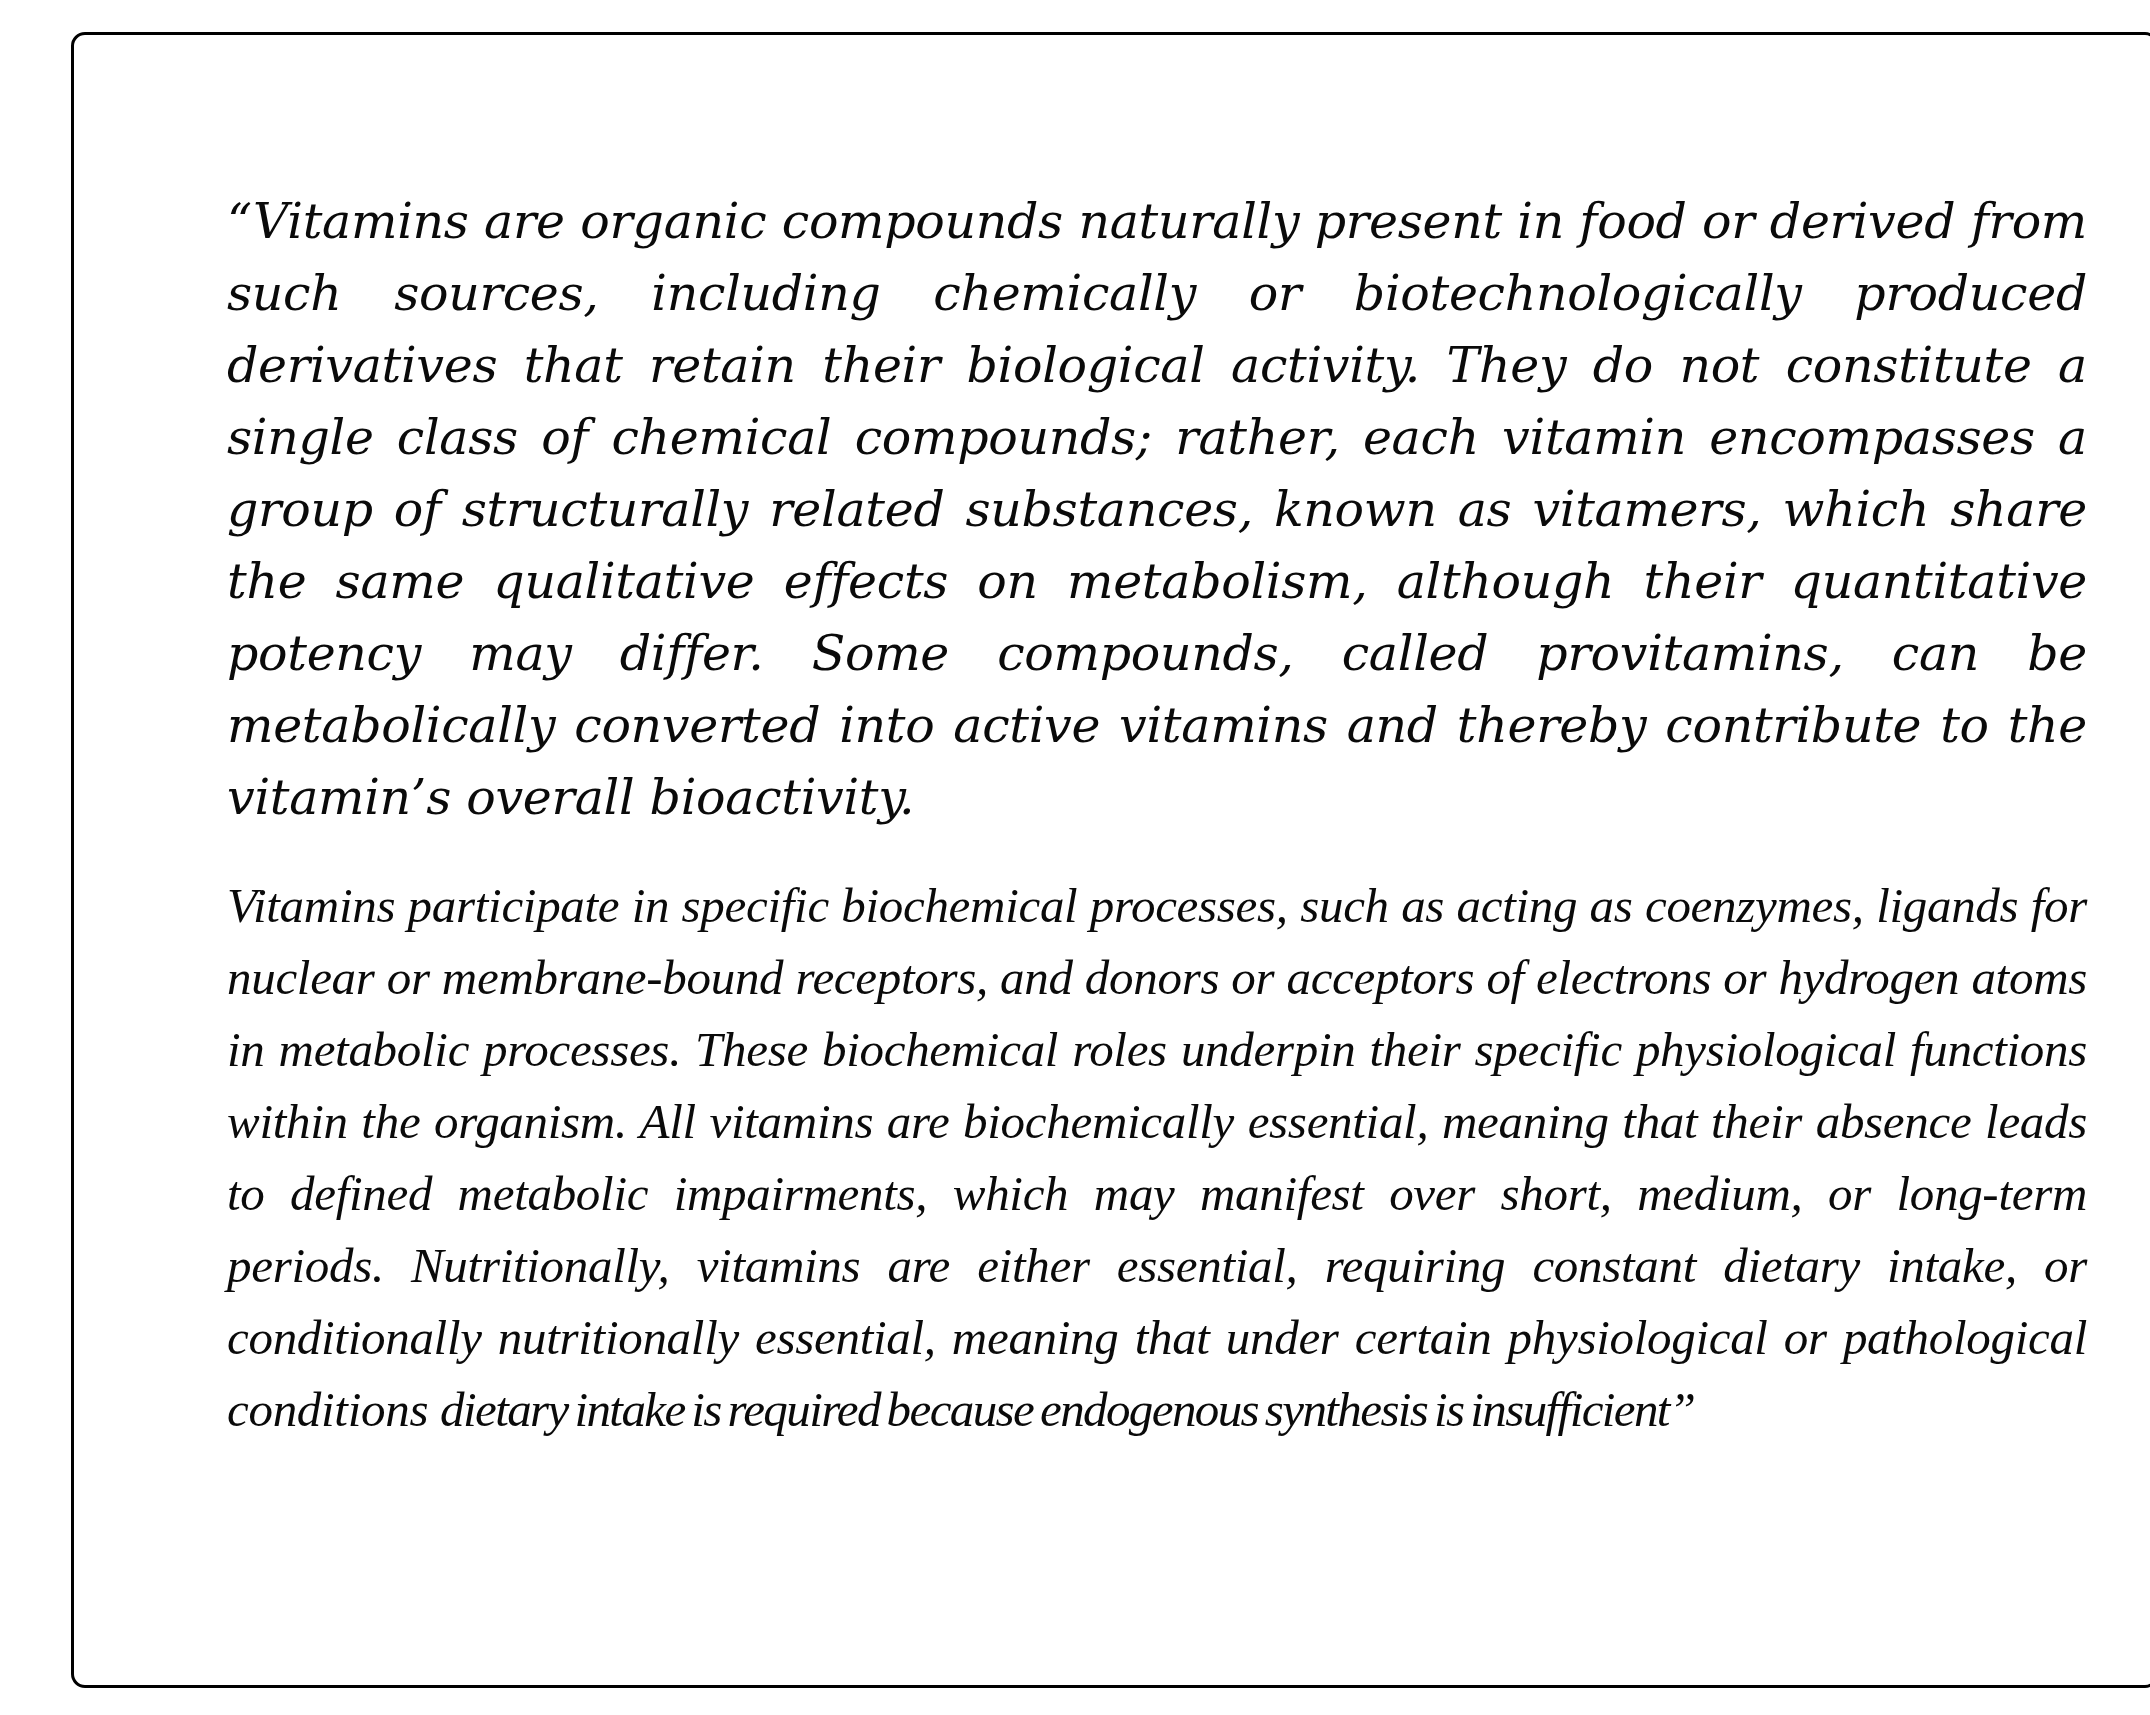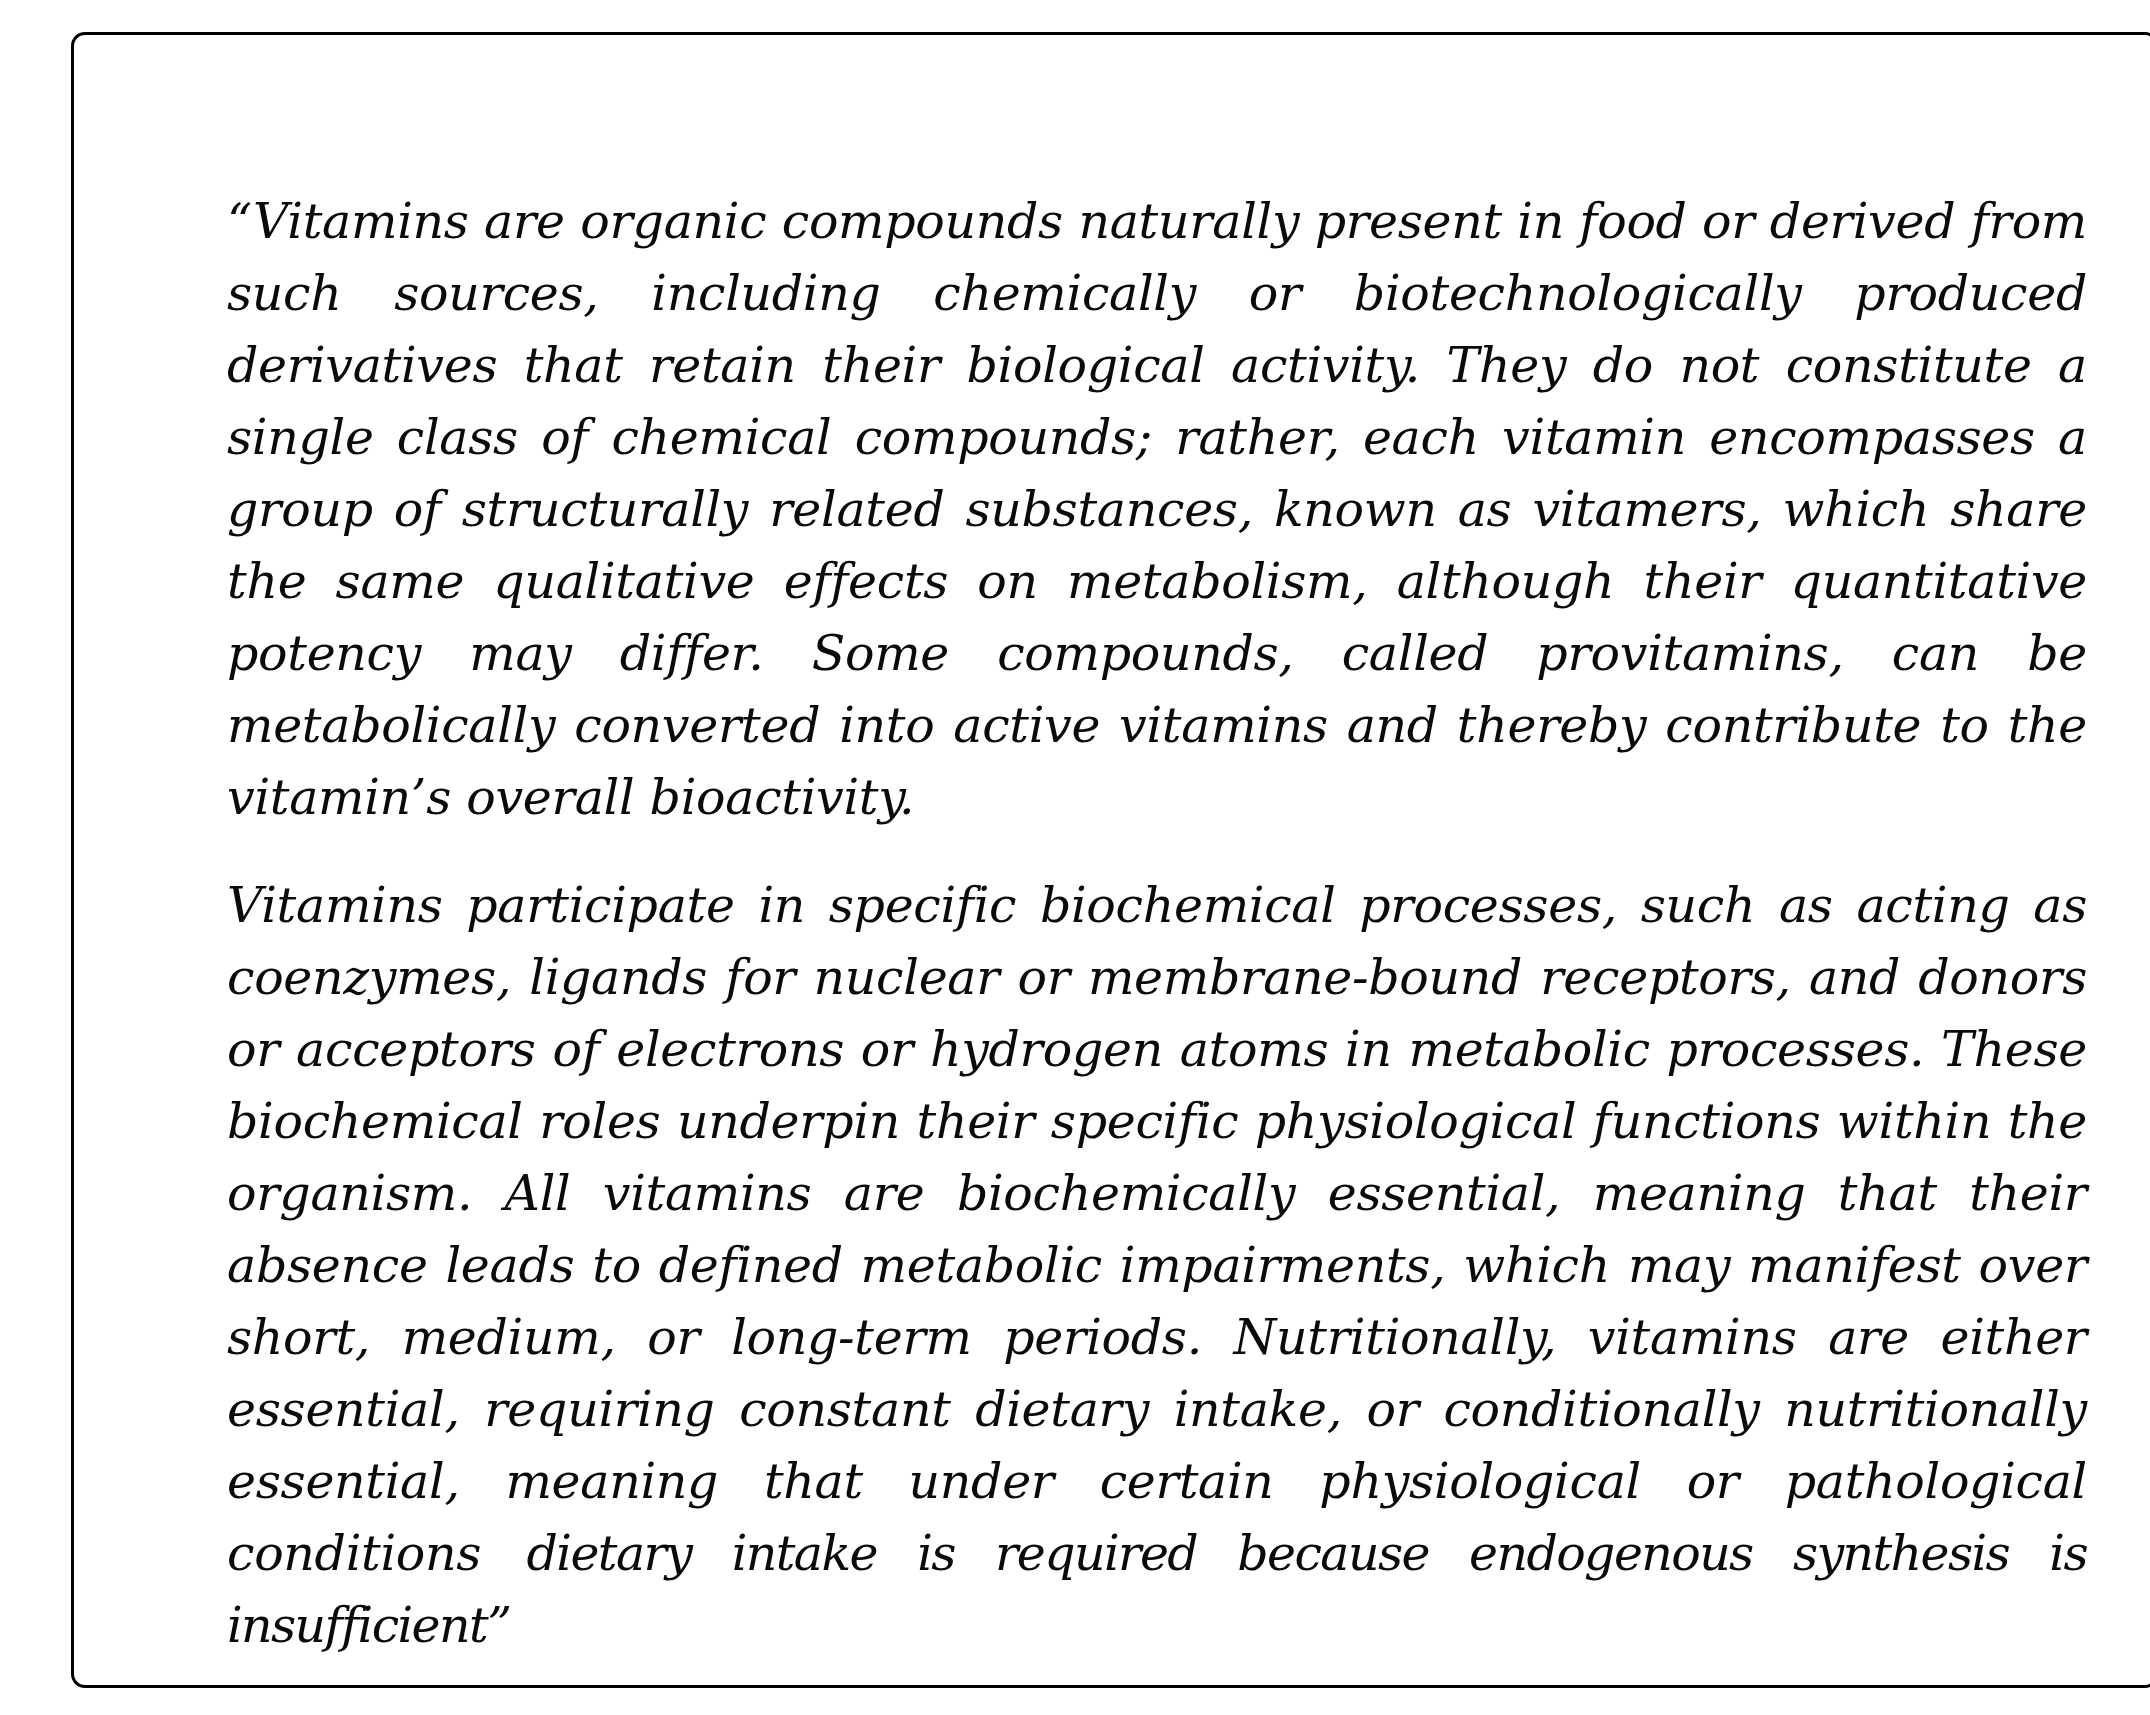--- a/index.html
+++ b/index.html
@@ -49,20 +49,21 @@
     text-align: justify;
     text-justify: inter-word;
     letter-spacing: -0.3px;
     word-spacing: 0px;
     hyphens: none;
     -webkit-hyphens: none;
   }
 
   .para + .para {
     margin-top: 36px;
+    font-family: Liberation Serif, serif;
   }
 
   
   .para .tail-line {
     letter-spacing: -1.6px;
     word-spacing: -3.9px;
   }
 
   .para.p2 {
     

